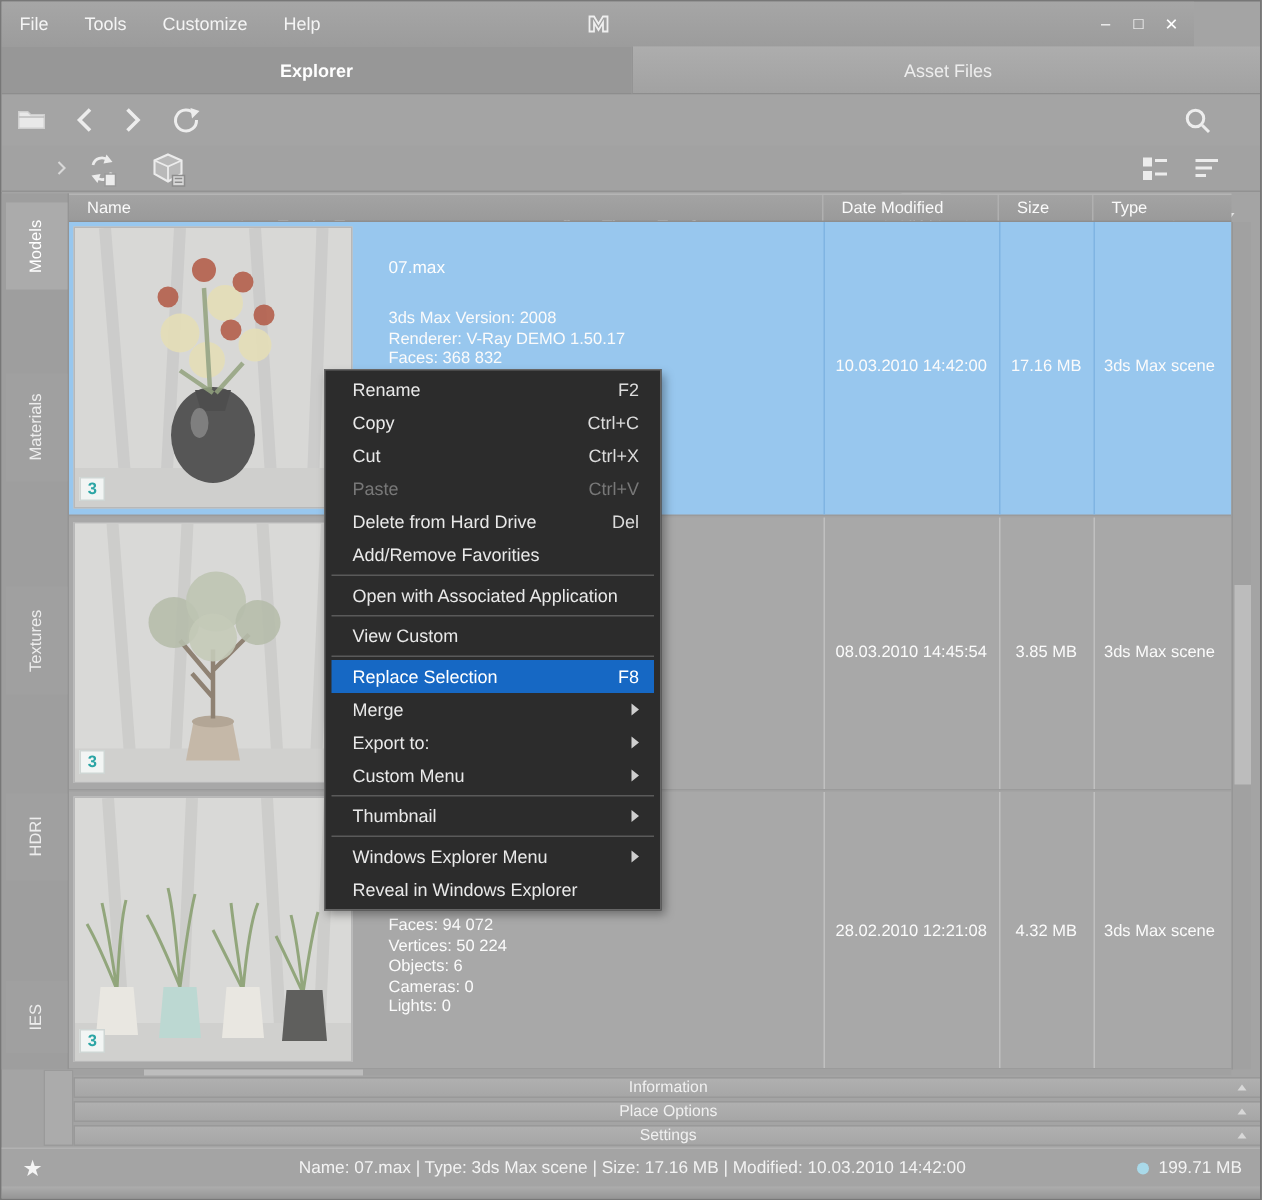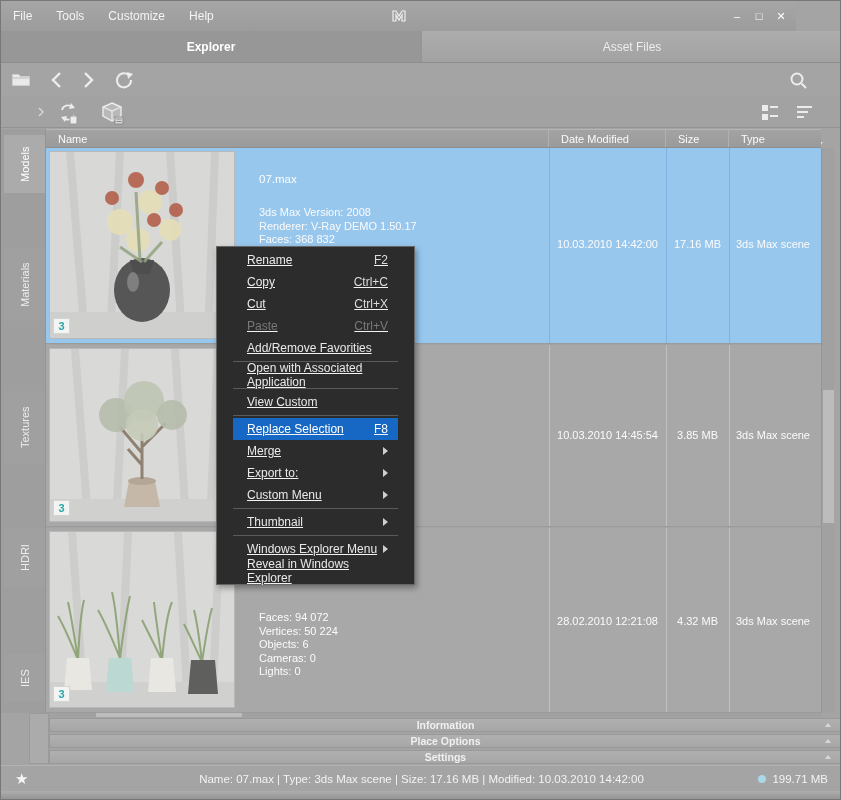--- a/index.html
+++ b/index.html
@@ -48,30 +48,30 @@
   .row-details{position:absolute;left:213px;font-size:11px;line-height:13.6px;color:#fbfbfb;white-space:pre-line;}
   .cell-date{position:absolute;left:503px;width:117px;text-align:center;font-size:11px;color:#fbfbfb;}
   .cell-size{position:absolute;left:620px;width:63px;text-align:center;font-size:11px;color:#fbfbfb;}
   .cell-type{position:absolute;left:690px;font-size:11px;color:#fbfbfb;}
   
   #vscroll{left:820px;top:147px;width:13px;height:565px;background:#a1a1a1;border-left:1px solid #969696;}
   #vscroll-thumb{position:absolute;left:1px;top:242px;width:11px;height:133px;background:#bcbcbc;}
   #hscroll{left:45px;top:712px;width:775px;height:4px;background:#a1a1a1;}
   #hscroll-thumb{position:absolute;left:50px;top:0;width:146px;height:4px;background:#bdbdbd;}
   
-  #ctx{left:215px;top:245px;width:199px;background:#2c2c2c;border:1px solid #666;box-shadow:2px 3px 6px rgba(0,0,0,0.35);padding:2px 16px;z-index:50;text-decoration:underline;}
+  #ctx{left:215px;top:245px;width:225px;background:#2c2c2c;border:1px solid #666;box-shadow:2px 3px 6px rgba(0,0,0,0.35);padding:2px 4px;z-index:50;}
   .mi{height:22px;display:flex;align-items:center;padding:0 10px 0 14px;font-size:12px;color:#e9e9e9;position:relative;}
   .mi .sc{margin-left:auto;font-size:12px;color:#dcdcdc;}
   .mi.disabled,.mi.disabled .sc{color:#787878;}
   .mi.hl{background:#1668c4;color:#fff;gap:25px;}
   .mi.hl .sc{color:#fff;}
   .msep{height:1px;background:#5a5a5a;margin:2px 0;}
   .sub-arrow{margin-left:auto;width:0;height:0;border-top:4px solid transparent;border-bottom:4px solid transparent;border-left:5px solid #cfcfcf;}
   
-  .panelbar{position:absolute;left:48px;width:793px;height:14px;background:linear-gradient(#b0b0b0,#a6a6a6);border:1px solid #999;display:flex;align-items:center;justify-content:center;font-size:10.5px;color:#f0f0f0;font-weight:bold;}
+  .panelbar{position:absolute;left:48px;width:793px;height:14px;background:linear-gradient(#b0b0b0,#a6a6a6);border:1px solid #999;display:flex;align-items:center;justify-content:center;font-size:10.5px;color:#f0f0f0;}
   .panelbar .exp{position:absolute;right:10px;width:0;height:0;border-left:3.5px solid transparent;border-right:3.5px solid transparent;border-bottom:4px solid #d8d8d8;}
   #bottom-gutter{left:28px;top:712px;width:20px;height:51px;background:#ababab;border:1px solid #9a9a9a;}
   
   #statusbar{left:0;top:764px;width:841px;height:26px;border-top:1px solid #b2b2b2;background:#a4a4a4;display:flex;align-items:center;}
   #status-center{position:absolute;left:0;right:0;text-align:center;font-size:11.5px;color:#f3f3f3;}
   #star{position:absolute;left:14px;font-size:15px;color:#f5f5f5;}
   #mem{position:absolute;right:14px;display:flex;align-items:center;gap:6px;font-size:11.5px;color:#f3f3f3;}
   #mem .dot{width:8px;height:8px;border-radius:50%;background:#a9d9e9;}
   #bottom-edge{left:0;top:790px;width:841px;height:10px;background:linear-gradient(#adadad,#8f8f8f);}
   svg{display:block;}
@@ -263,21 +263,21 @@
         <path d="M74 158 h36 l-5-26 h-26 z" fill="#c5b8a8"></path>
         <ellipse cx="92" cy="132" rx="14" ry="4" fill="#b3a696"></ellipse>
         <path d="M92 130 L92 84 M92 104 L70 78 M92 98 L116 74 M92 116 L78 100" stroke="#8f8273" stroke-width="3" fill="none"></path>
         <circle cx="66" cy="66" r="17" fill="#b6bcab" opacity="0.9"></circle>
         <circle cx="94" cy="52" r="20" fill="#bec4b2" opacity="0.9"></circle>
         <circle cx="122" cy="66" r="15" fill="#b6bcab" opacity="0.9"></circle>
         <circle cx="92" cy="76" r="16" fill="#c4cab8" opacity="0.9"></circle>
       </svg>
     </div>
     <div class="badge" style="top:155px;">3</div>
-    <div class="cell-date" style="top:84px;">10.03.2010 14:45:54</div>
+    <div class="cell-date" style="top:84px;">08.03.2010 14:45:54</div>
     <div class="cell-size" style="top:84px;">3.85 MB</div>
     <div class="cell-type" style="top:84px;">3ds Max scene</div>
   </div>
 
   <div class="grid-row" style="top:527px;height:185px;">
     <div class="colline" style="left:503px;"></div>
     <div class="colline" style="left:620px;"></div>
     <div class="colline" style="left:683px;"></div>
     <div class="thumb" style="width:186px;height:177px;">
       <svg width="184" height="175" viewBox="0 0 184 175">
@@ -325,20 +325,24 @@
     </div>
     <div class="mi">
       <span>Cut</span>
       <span class="sc">Ctrl+X</span>
     </div>
     <div class="mi disabled">
       <span>Paste</span>
       <span class="sc">Ctrl+V</span>
     </div>
     <div class="mi">
+      <span>Delete from Hard Drive</span>
+      <span class="sc">Del</span>
+    </div>
+    <div class="mi">
       <span>Add/Remove Favorities</span>
     </div>
     <div class="msep"></div>
     <div class="mi">
       <span>Open with Associated Application</span>
     </div>
     <div class="msep"></div>
     <div class="mi">
       <span>View Custom</span>
     </div>

